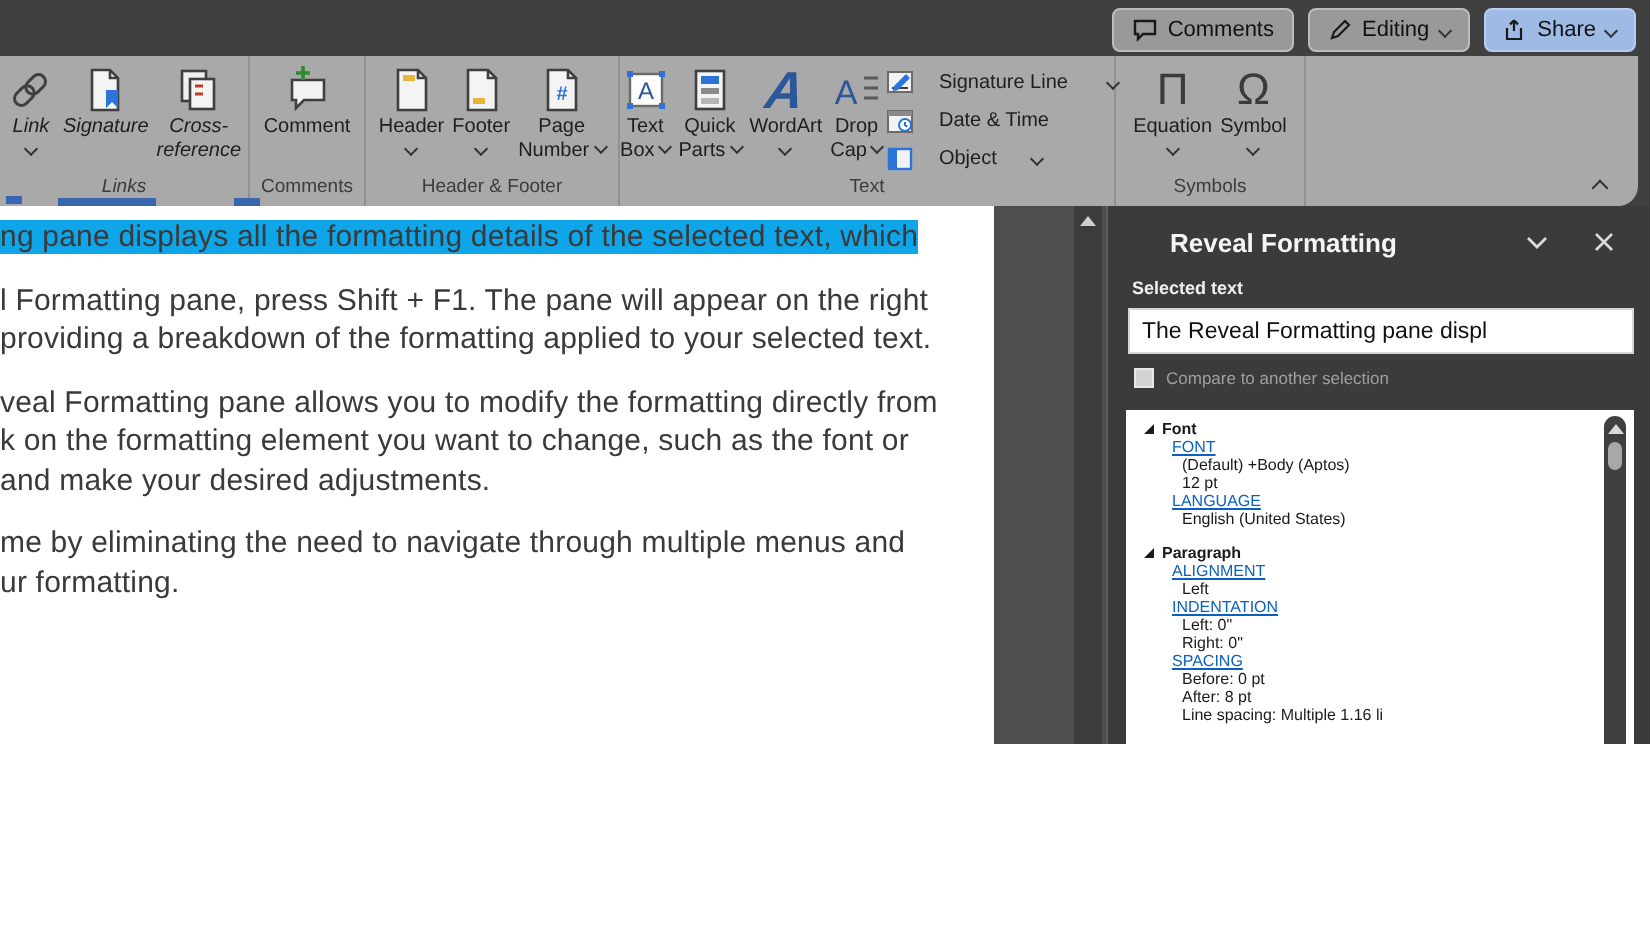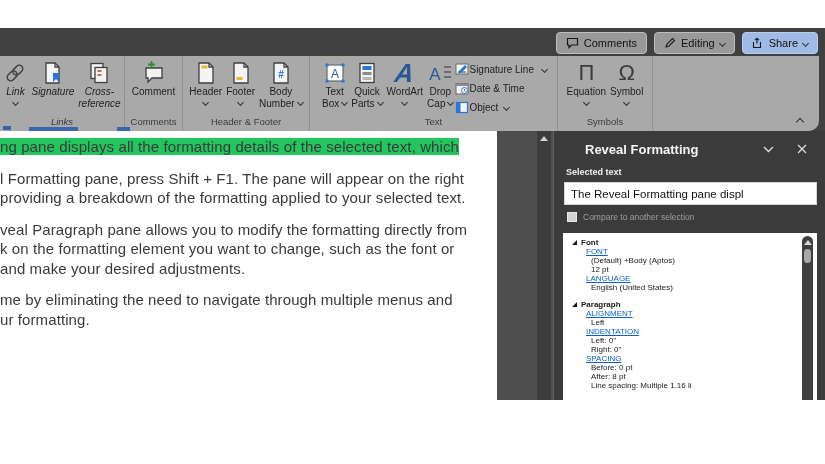--- a/index.html
+++ b/index.html
@@ -1,17 +1,17 @@
 <!DOCTYPE html>
 <html><head>
 <meta charset="utf-8">
 <style>
   html,body{margin:0;padding:0;}
   body{font-family:"Liberation Sans",sans-serif;}
-  #app{position:relative;width:825px;height:372px;background:#404040;overflow:hidden;margin-top:28px;}
+  #app{position:relative;width:825px;height:372px;background:#404040;overflow:hidden;}
 
   
   .titlebar{position:absolute;left:0;top:0;width:825px;height:28px;background:#404040;}
   .tb-actions{position:absolute;right:7px;top:4px;display:flex;gap:7px;}
   .tb-btn{display:flex;align-items:center;gap:5px;height:20px;padding:0 9px;background:#999999;border:1px solid #bdbdbd;border-radius:4px;font-size:11px;color:#111;}
   .tb-btn.share{background:#9fbae4;border-color:#b9cdf0;}
   .tb-btn svg{display:block;}
 
   
   .ribbon{position:absolute;left:0;top:28px;width:819px;height:75px;background:#a9a9a9;border-radius:0 0 10px 0;display:flex;}
@@ -19,33 +19,33 @@
   .rgroup:last-child{border-right:none;}
   .g-buttons{flex:1;display:flex;justify-content:center;align-items:flex-start;padding-top:3px;}
   .g-name{text-align:center;font-size:9.5px;color:#3c3c3c;padding-bottom:4px;}
   .rbtn{display:flex;flex-direction:column;align-items:center;padding:1px 2px;}
   .ricon{height:26px;display:flex;align-items:center;justify-content:center;}
   .rlabel{font-size:10px;line-height:12px;color:#1e1e1e;text-align:center;white-space:nowrap;}
   .chev{display:inline-block;width:4px;height:4px;border-right:1.3px solid #333;border-bottom:1.3px solid #333;transform:rotate(45deg);}
   .chev.inline{margin-left:3px;vertical-align:2px;}
   .chev-row{height:8px;display:flex;justify-content:center;align-items:center;}
   .rsmall-col{display:flex;flex-direction:column;gap:2px;padding-top:2px;}
-  .rsmall{display:flex;align-items:center;gap:0;height:17px;font-size:10px;color:#1e1e1e;white-space:nowrap;}
+  .rsmall{display:flex;align-items:center;gap:12px;height:17px;font-size:10px;color:#1e1e1e;white-space:nowrap;}
   .glyph-ico{font-size:22px;color:#3b3b3b;line-height:24px;}
   .ribbon-collapse{position:absolute;right:14px;bottom:6px;width:8px;height:6px;}
   .ribbon-collapse .chevup{display:block;width:5px;height:5px;border-left:1.4px solid #333;border-top:1.4px solid #333;transform:rotate(45deg);}
 
   
   .frag{position:absolute;background:#3a66b0;height:4px;}
 
   
   .doc{position:absolute;left:0;top:103px;width:497px;height:361px;background:#ffffff;overflow:hidden;}
   .doc p{margin:0 0 12px 0;font-size:15px;line-height:19.5px;color:#3a3a3a;letter-spacing:.1px;}
   .doc{padding-top:6px;}
-  .hl{background:#22c55e;}
+  .hl{background:#0ea5e9;}
 
   
   .appstrip{position:absolute;left:497px;top:103px;width:56px;height:361px;background:#4e4e4e;}
   .doc-scrollbar{position:absolute;left:40px;top:0;width:14px;height:361px;background:#3c3c3c;}
   .up-tri{width:0;height:0;border-left:4px solid transparent;border-right:4px solid transparent;border-bottom:5px solid #cfcfcf;margin:5px auto 0 auto;}
 
   
   .pane{position:absolute;left:553px;top:103px;width:272px;height:361px;background:#3b3b3b;border-left:1px solid #5f5f5f;box-sizing:border-box;}
   .pane-header{display:flex;align-items:center;margin:10px 12px 0 12px;padding-left:19px;}
   .pane-title{font-size:13px;font-weight:600;color:#f5f5f5;flex:1;}
@@ -186,21 +186,21 @@
             </div>
         </div>
         <div class="rbtn">
           <div class="ricon">
               <svg width="20" height="24" viewBox="0 0 20 24">
                 <path d="M3 2 h10 l4 4 v16 h-14 z" fill="#f4f4f4" stroke="#3f3f3f" stroke-width="1.3"></path>
                 <path d="M13 2 v4 h4" fill="none" stroke="#3f3f3f" stroke-width="1.3"></path>
                 <text x="10" y="17" text-anchor="middle" font-size="10" font-family="Liberation Sans,sans-serif" fill="#2b74d9" font-weight="bold">#</text>
               </svg>
             </div>
-          <div class="rlabel">Body</div>
+          <div class="rlabel">Page</div>
           <div class="rlabel"><span>Number</span><span class="chev inline"></span></div>
         </div>
       </div>
       <div class="g-name">Header &amp; Footer</div>
     </div>
 
     <div class="rgroup" style="width:248px;">
       <div class="g-buttons">
         <div class="rbtn">
           <div class="ricon">
@@ -310,21 +310,21 @@
     </div>
   </div>
 
   <div class="frag" style="left:3px;top:98px;width:8px;"></div>
   <div class="frag" style="left:29px;top:99px;width:49px;"></div>
   <div class="frag" style="left:117px;top:99px;width:13px;"></div>
 
   <div class="doc">
     <p><span class="hl"><span>ng pane displays all the formatting details of the selected text, which</span><br></span></p>
     <p><span>l Formatting pane, press Shift + F1. The pane will appear on the right</span><br><span>providing a breakdown of the formatting applied to your selected text.</span></p>
-    <p><span>veal Paragraph pane allows you to modify the formatting directly from</span><br><span>k on the formatting element you want to change, such as the font or</span><br><span>and make your desired adjustments.</span></p>
+    <p><span>veal Formatting pane allows you to modify the formatting directly from</span><br><span>k on the formatting element you want to change, such as the font or</span><br><span>and make your desired adjustments.</span></p>
     <p><span>me by eliminating the need to navigate through multiple menus and</span><br><span>ur formatting.</span></p>
   </div>
 
   <div class="appstrip">
     <div class="doc-scrollbar">
       <div class="up-tri"></div>
     </div>
   </div>
 
   <div class="pane">

